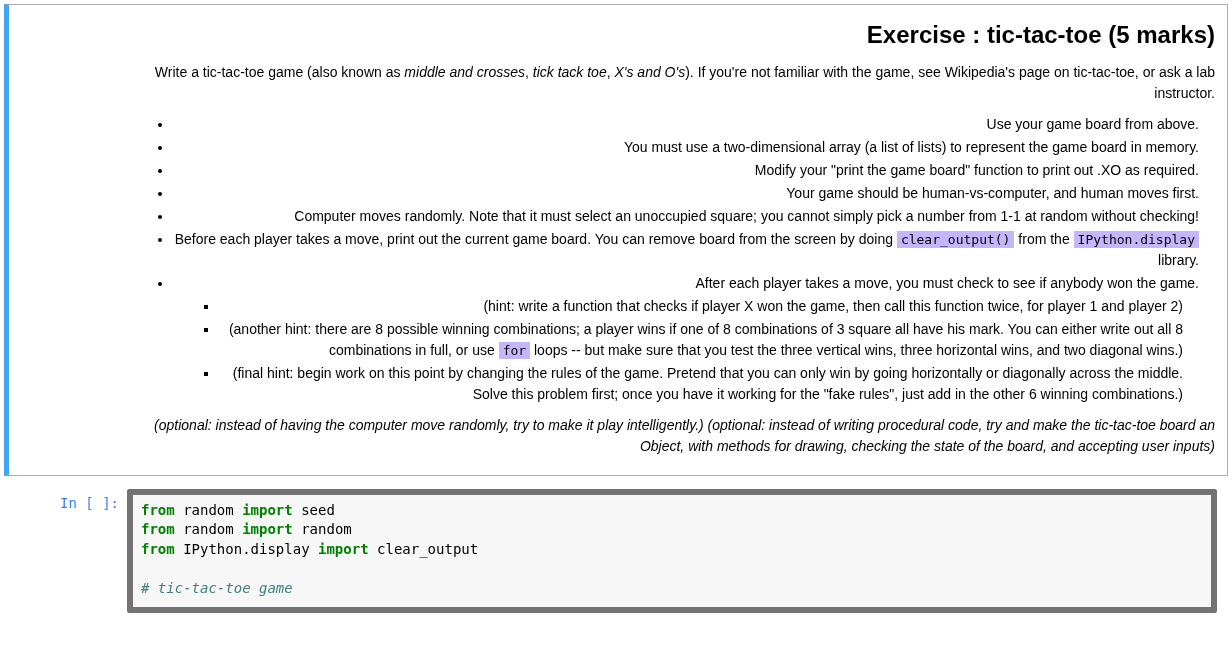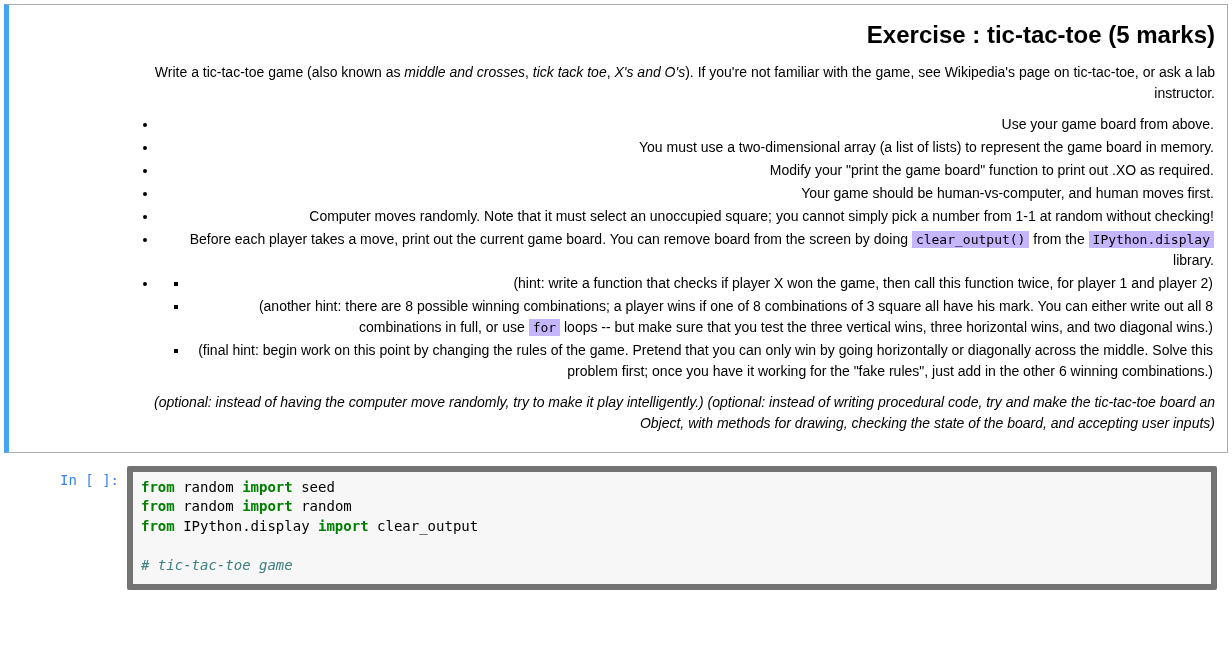--- a/index.html
+++ b/index.html
@@ -46,21 +46,21 @@
     }
     .markdown-content ul {
       margin: 0 0 10px 0;
       padding-left: 30px;
     }
     .markdown-content ul ul {
       list-style: square;
       margin-bottom: 0;
     }
     .markdown-content li {
-      margin: 2px 1px;
+      margin: 2px 16px;
     }
     .markdown-content em {
       font-style: italic;
     }
     .markdown-content code {
       font-family: monospace;
       background: #c4b5fd;
       padding: 1px 4px;
       font-size: 13px;
     }
@@ -112,20 +112,21 @@
       <ul>
         <li>Use your game board from above.</li>
         <li>You must use a two-dimensional array (a list of lists) to represent the game board in memory.</li>
         <li>Modify your "print the game board" function to print out .XO as required.</li>
         <li>Your game should be human-vs-computer, and human moves first.</li>
         <li>Computer moves randomly. Note that it must select an unoccupied square; you cannot simply pick a number from 1-1 at random without checking!</li>
         <li>
           <span>Before each player takes a move, print out the current game board. You can remove board from the screen by doing </span><code>clear_output()</code><span> from the </span><code>IPython.display</code><span> library.</span>
         </li>
         <li>
+          <span>After each player takes a move, you must check to see if anybody won the game.</span>
           <ul>
             <li>(hint: write a function that checks if player X won the game, then call this function twice, for player 1 and player 2)</li>
             <li>
               <span>(another hint: there are 8 possible winning combinations; a player wins if one of 8 combinations of 3 square all have his mark. You can either write out all 8 combinations in full, or use </span><code>for</code><span> loops -- but make sure that you test the three vertical wins, three horizontal wins, and two diagonal wins.)</span>
             </li>
             <li>(final hint: begin work on this point by changing the rules of the game. Pretend that you can only win by going horizontally or diagonally across the middle. Solve this problem first; once you have it working for the "fake rules", just add in the other 6 winning combinations.)</li>
           </ul>
         </li>
       </ul>
       <p><em>(optional: instead of having the computer move randomly, try to make it play intelligently.) (optional: instead of writing procedural code, try and make the tic-tac-toe board an Object, with methods for drawing, checking the state of the board, and accepting user inputs)</em></p>

